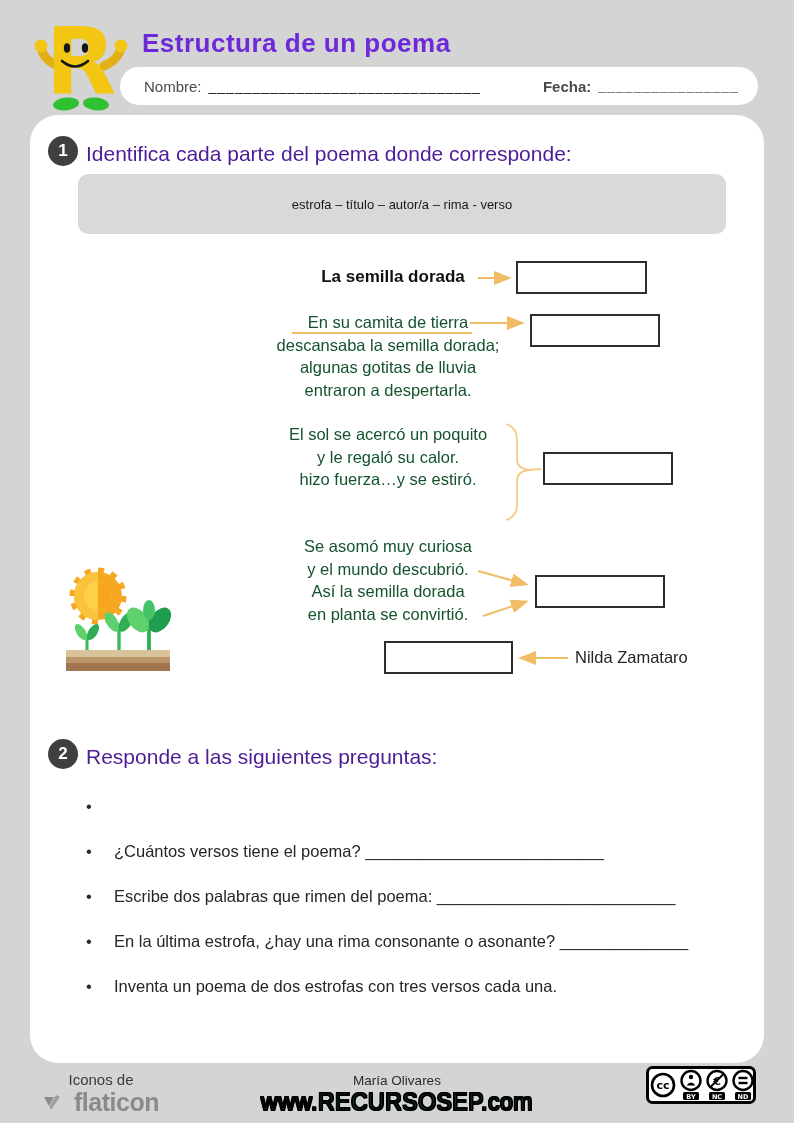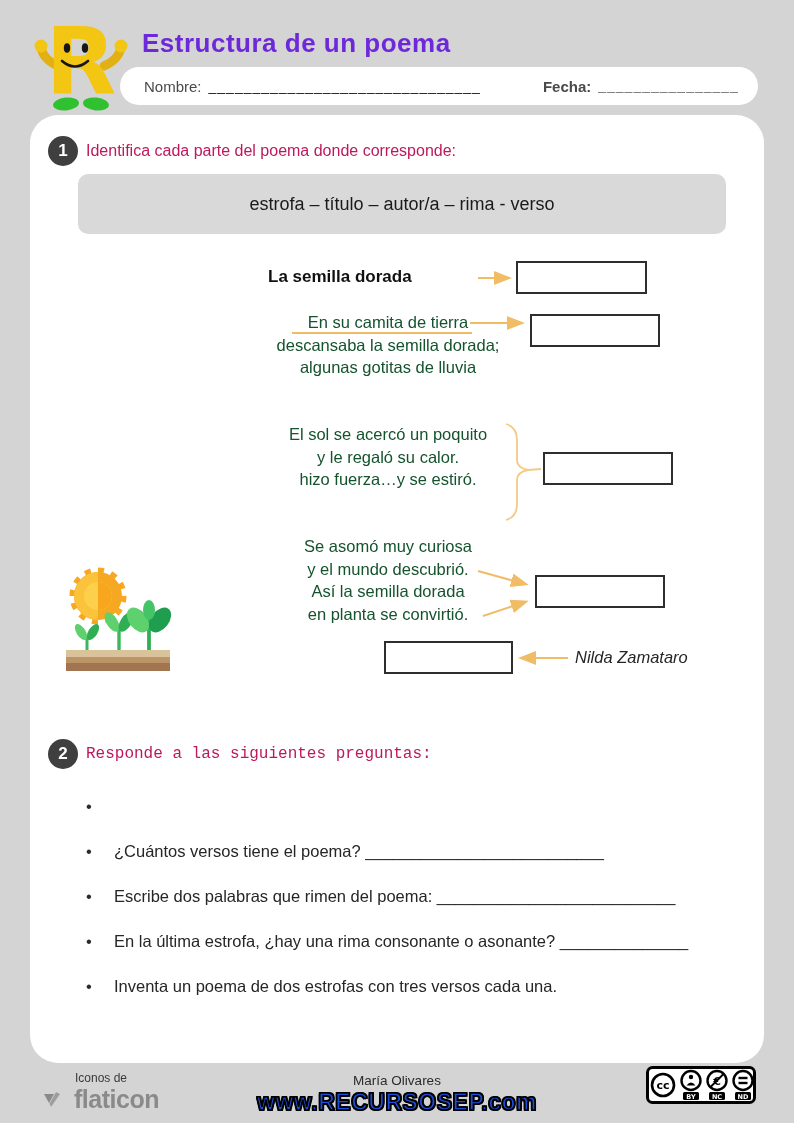--- a/index.html
+++ b/index.html
@@ -15,60 +15,60 @@
   #fecha-group{margin-left:54px;font-weight:bold;}
   .field-group{display:flex;align-items:center;gap:7px;}
 
   
   #main-panel{position:absolute;left:30px;top:115px;width:734px;height:948px;background:#fff;border-radius:28px;}
 
   .num-badge{position:absolute;width:30px;height:30px;border-radius:50%;background:#3f3f3f;color:#fff;
              font-weight:bold;font-size:17px;display:flex;align-items:center;justify-content:center;}
   #badge-1{left:48px;top:136px;}
   #badge-2{left:48px;top:739px;}
-  .instruction{position:absolute;font-size:16px;color:#be185d;}
+  .instruction{position:absolute;font-size:21px;color:#4c1d95;}
   #instruction-1{left:86px;top:142px;}
-  #instruction-2{left:86px;top:745px;font-family:Liberation Mono, monospace;}
+  #instruction-2{left:86px;top:745px;}
 
   #word-bank{position:absolute;left:78px;top:174px;width:648px;height:60px;background:#d9d9d9;border-radius:10px;
-             display:flex;align-items:center;justify-content:center;font-size:18px;color:#1a1a1a;}
+             display:flex;align-items:center;justify-content:center;font-size:13px;color:#1a1a1a;}
 
   
   .poem-line{line-height:22.5px;}
-  #poem-title{position:absolute;left:268px;top:267px;width:250px;text-align:left;font-size:17px;font-weight:bold;color:#111;}
+  #poem-title{position:absolute;left:268px;top:267px;width:250px;text-align:center;font-size:17px;font-weight:bold;color:#111;}
   .stanza{position:absolute;left:228px;width:320px;text-align:center;font-size:16.5px;color:#14532d;}
   #stanza-1{top:311px;}
   #stanza-2{top:423px;}
   #stanza-3{top:535px;}
-  #poem-author{position:absolute;left:575px;top:648px;font-size:16.5px;font-style:italic;color:#262626;}
+  #poem-author{position:absolute;left:575px;top:648px;font-size:16.5px;color:#262626;}
 
   .answer-box{position:absolute;background:#fff;border:2px solid #2e2e2e;box-sizing:border-box;}
   #answer-box-1{left:516px;top:261px;width:131px;height:33px;}
   #answer-box-2{left:530px;top:314px;width:130px;height:33px;}
   #answer-box-3{left:543px;top:452px;width:130px;height:33px;}
   #answer-box-4{left:535px;top:575px;width:130px;height:33px;}
   #answer-box-5{left:384px;top:641px;width:129px;height:33px;}
 
   #connector-overlay{position:absolute;left:0;top:0;width:794px;height:1123px;pointer-events:none;}
   #plant-illustration{position:absolute;left:58px;top:560px;}
   #mascot{position:absolute;left:28px;top:10px;}
 
   
   #question-list{position:absolute;left:86px;top:795px;width:650px;display:flex;flex-direction:column;gap:23px;}
   .q-row{display:flex;font-size:16.5px;color:#262626;line-height:22px;}
   .q-bullet{width:28px;flex:0 0 28px;color:#2b2b2b;}
 
   
   #footer-left{position:absolute;left:36px;top:1071px;width:130px;text-align:center;}
-  #icons-credit{font-size:12px;color:#3a3a3a;}
+  #icons-credit{font-size:15px;color:#3a3a3a;}
   #flaticon-row{display:flex;align-items:center;justify-content:center;gap:12px;}
   #flaticon-word{font-size:25px;font-weight:bold;color:#8a8a8a;letter-spacing:-0.5px;}
   #footer-center{position:absolute;left:247px;top:1073px;width:300px;text-align:center;}
   #author-credit{font-size:13.5px;color:#2b2b2b;}
-  #website{font-size:23px;font-weight:bold;color:#1d4ed8;-webkit-text-stroke:1.6px #000;
+  #website{font-size:23px;font-weight:normal;color:#14532d;-webkit-text-stroke:1.6px #000;
            text-shadow:-1px -1px 0 #000,1px -1px 0 #000,-1px 1px 0 #000,1px 1px 0 #000;letter-spacing:0.5px;margin-top:1px;}
   #cc-badge{position:absolute;left:646px;top:1066px;}
 </style>
 </head>
 <body>
 
 <div id="page">
 
   <svg id="mascot" width="104" height="102" viewBox="0 0 104 102">
     <path d="M30,56 Q16,50 13,38" stroke="#e2b013" stroke-width="9" stroke-linecap="round" fill="none"></path>
@@ -101,20 +101,21 @@
   <div class="instruction" id="instruction-1">Identifica cada parte del poema donde corresponde:</div>
 
   <div id="word-bank">estrofa – título – autor/a – rima - verso</div>
 
   <div id="poem-title">La semilla dorada</div>
 
   <div class="stanza" id="stanza-1">
     <div class="poem-line">En su camita de tierra</div>
     <div class="poem-line">descansaba la semilla dorada;</div>
     <div class="poem-line">algunas gotitas de lluvia</div>
+    <div class="poem-line">entraron a despertarla.</div>
   </div>
 
   <div class="stanza" id="stanza-2">
     <div class="poem-line">El sol se acercó un poquito</div>
     <div class="poem-line">y le regaló su calor.</div>
     <div class="poem-line">hizo fuerza…y se estiró.</div>
   </div>
 
   <div class="stanza" id="stanza-3">
     <div class="poem-line">Se asomó muy curiosa</div>

